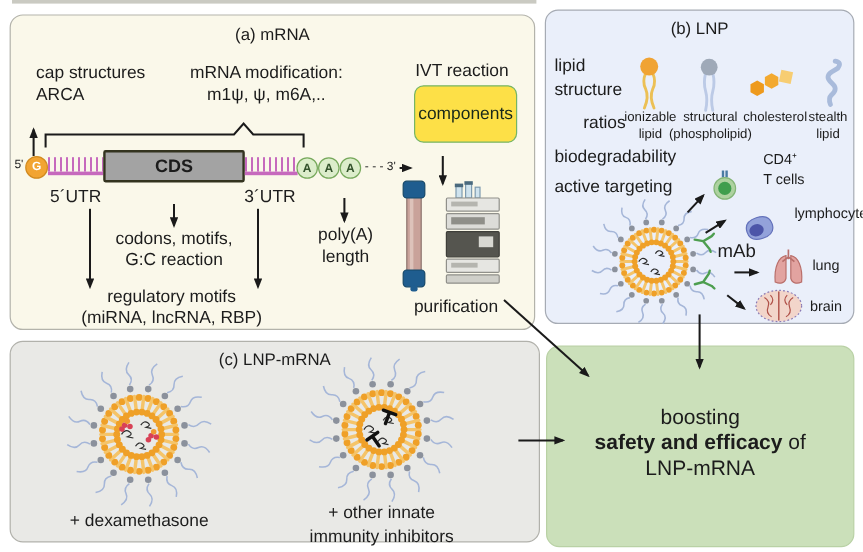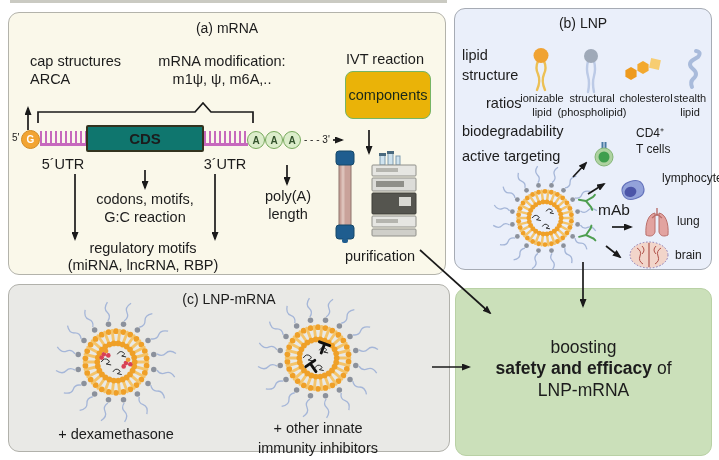--- a/index.html
+++ b/index.html
@@ -10,26 +10,26 @@
   #panel-b{left:454px;top:8px;width:258px;height:262px;background:#eaeffa;border-color:#a6abb4;}
   #panel-c{left:8px;top:284px;width:442px;height:168px;background:#e9e9e6;border-color:#b1b1ab;}
   #panel-d{left:455px;top:288px;width:257px;height:168px;background:#cbe0ba;border-color:#b9d1a5;}
   .txt{position:absolute;white-space:nowrap;line-height:1.25;}
   .c{text-align:center;}
   .t17{font-size:14px;font-weight:normal;}
   .t14{font-size:14.5px;}
   .t12{font-size:12px;}
   .t11{font-size:11px;line-height:1.3;}
   .t10{font-size:10px;}
-  .greenbox{position:absolute;left:345px;top:71px;width:84px;height:46px;background:#eab308;
+  .greenbox{position:absolute;left:345px;top:71px;width:84px;height:46px;background:#fde047;
     border:1px solid #76b565;border-radius:8px;display:flex;flex-direction:column;
     justify-content:center;align-items:center;font-size:14.5px;line-height:1.4;color:#18281a;}
   .comb{position:absolute;height:12px;border-bottom:3px solid #c669bd;
     background-image:repeating-linear-gradient(90deg,#c669bd 0 1.8px,transparent 1.8px 5px);}
-  .cds{position:absolute;left:86px;top:125px;width:118px;height:27px;background:#0f766e;
+  .cds{position:absolute;left:86px;top:125px;width:118px;height:27px;background:#a3a3a3;
     border:2px solid #33331f;border-radius:2px;display:flex;justify-content:center;align-items:center;
     font-weight:bold;font-size:15px;box-sizing:border-box;}
   .cap-g{position:absolute;left:21px;top:130px;width:19px;height:19px;border-radius:50%;
     background:#f2a432;border:1.5px solid #d28b20;box-sizing:border-box;color:#fff;
     font-size:10px;font-weight:bold;display:flex;justify-content:center;align-items:center;}
   .acirc{position:absolute;top:131px;width:18px;height:18px;border-radius:50%;background:#dcedcb;
     border:1.5px solid #77a95c;box-sizing:border-box;color:#33522c;font-size:10px;font-weight:bold;
     display:flex;justify-content:center;align-items:center;}
   svg.gfx{position:absolute;overflow:visible;}
   #overlay{position:absolute;left:0;top:0;pointer-events:none;z-index:5;}

